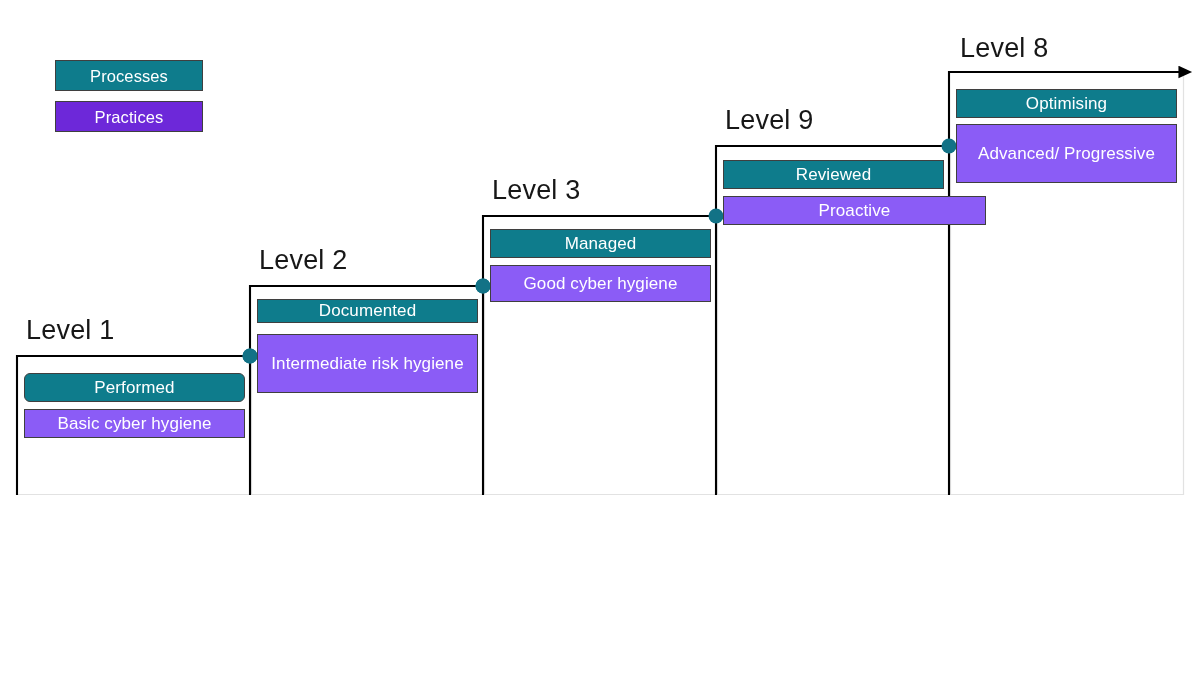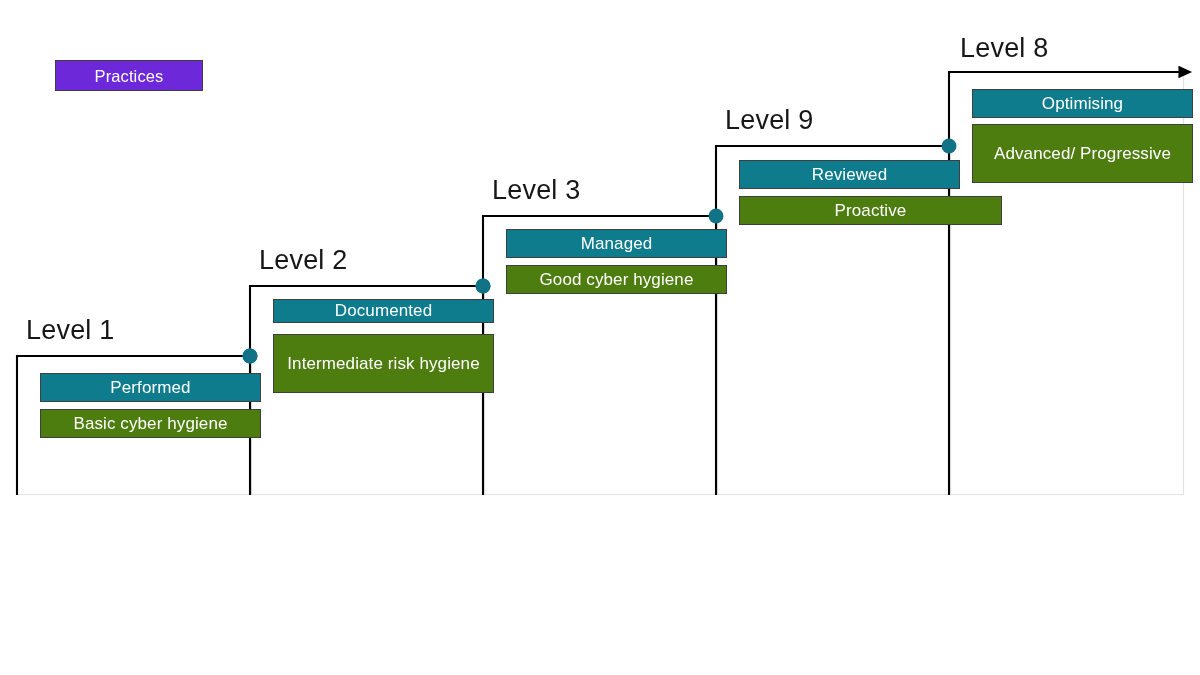--- a/index.html
+++ b/index.html
@@ -61,24 +61,23 @@
     box-sizing: border-box;
     border: 1px solid #3f3f3f;
     color: #ffffff;
     text-align: center;
     font-size: 17px;
     line-height: 1.12;
     display: flex;
     align-items: center;
     justify-content: center;
     letter-spacing: .1px;
-    margin-left: 16px;
   }
   .band.process { background: #0E7C8C; }
-  .band.practice { background: #4d7c0f; }
+  .band.practice { background: #8b5cf6; }
 
   
   .banner {
     position: absolute;
     left: 14px;
     top: 520px;
     width: 1186px;
     height: 100px;
   }
   .chev {
@@ -110,20 +109,21 @@
     padding-right: 46px;
   }
   .chev-text { width: 100%; }
 </style>
 </head>
 <body>
 
 <div id="canvas">
 
   <div class="legend">
+    <div class="legend-chip processes">Processes</div>
     <div class="legend-chip practices">Practices</div>
   </div>
 
   <svg class="steps-svg" viewBox="0 0 1200 520">
     <defs>
       <marker id="arrowhead" markerWidth="7" markerHeight="7" refX="5.5" refY="3" orient="auto">
         <path d="M0,0 L6.5,3 L0,6 z" fill="#000000"></path>
       </marker>
     </defs>
 
@@ -149,34 +149,34 @@
       <circle cx="250" cy="356" r="7.5"></circle>
       <circle cx="483" cy="286" r="7.5"></circle>
       <circle cx="483" cy="286" r="7.5"></circle>
       <circle cx="716" cy="216" r="7.5"></circle>
       <circle cx="949" cy="146" r="7.5"></circle>
     </g>
   </svg>
 
   <div class="level-col">
     <div class="level-title" style="left:26px; top:315px;">Level 1</div>
-    <div class="band process" style="left:24px; top:373px; width:221px; height:29px;">Performed</div>
+    <div class="band process" style="left:24px; top:373px; width:221px; height:29px;border-radius:6px;">Performed</div>
     <div class="band practice" style="left:24px; top:409px; width:221px; height:29px;">Basic cyber hygiene</div>
   </div>
 
   <div class="level-col">
     <div class="level-title" style="left:259px; top:245px;">Level 2</div>
     <div class="band process" style="left:257px; top:299px; width:221px; height:24px;">Documented</div>
     <div class="band practice" style="left:257px; top:334px; width:221px; height:59px;">Intermediate risk hygiene</div>
   </div>
 
   <div class="level-col">
     <div class="level-title" style="left:492px; top:175px;">Level 3</div>
     <div class="band process" style="left:490px; top:229px; width:221px; height:29px;">Managed</div>
-    <div class="band practice" style="left:490px; top:265px; width:221px; height:29px;">Good cyber hygiene</div>
+    <div class="band practice" style="left:490px; top:265px; width:221px; height:37px;">Good cyber hygiene</div>
   </div>
 
   <div class="level-col">
     <div class="level-title" style="left:725px; top:105px;">Level 9</div>
     <div class="band process" style="left:723px; top:160px; width:221px; height:29px;">Reviewed</div>
     <div class="band practice" style="left:723px; top:196px; width:263px; height:29px;">Proactive</div>
   </div>
 
   <div class="level-col">
     <div class="level-title" style="left:960px; top:33px;">Level 8</div>

